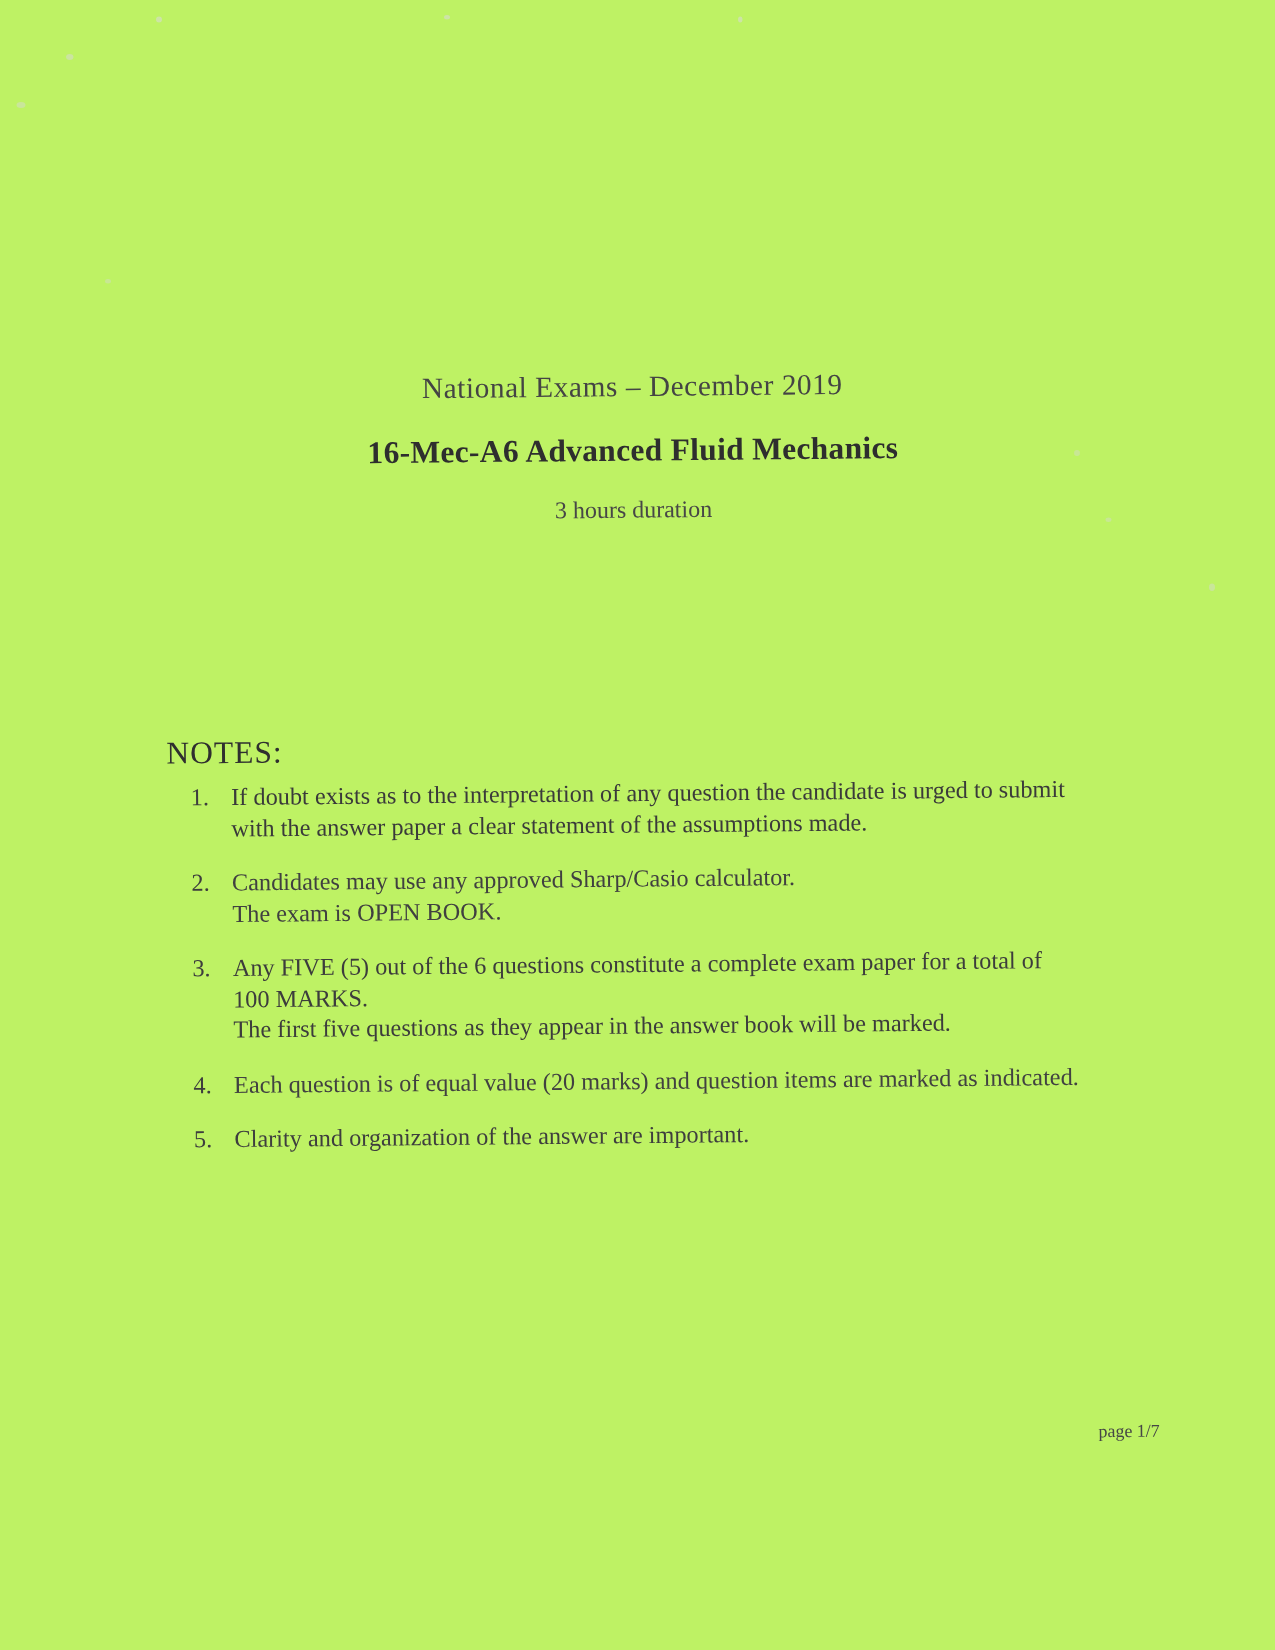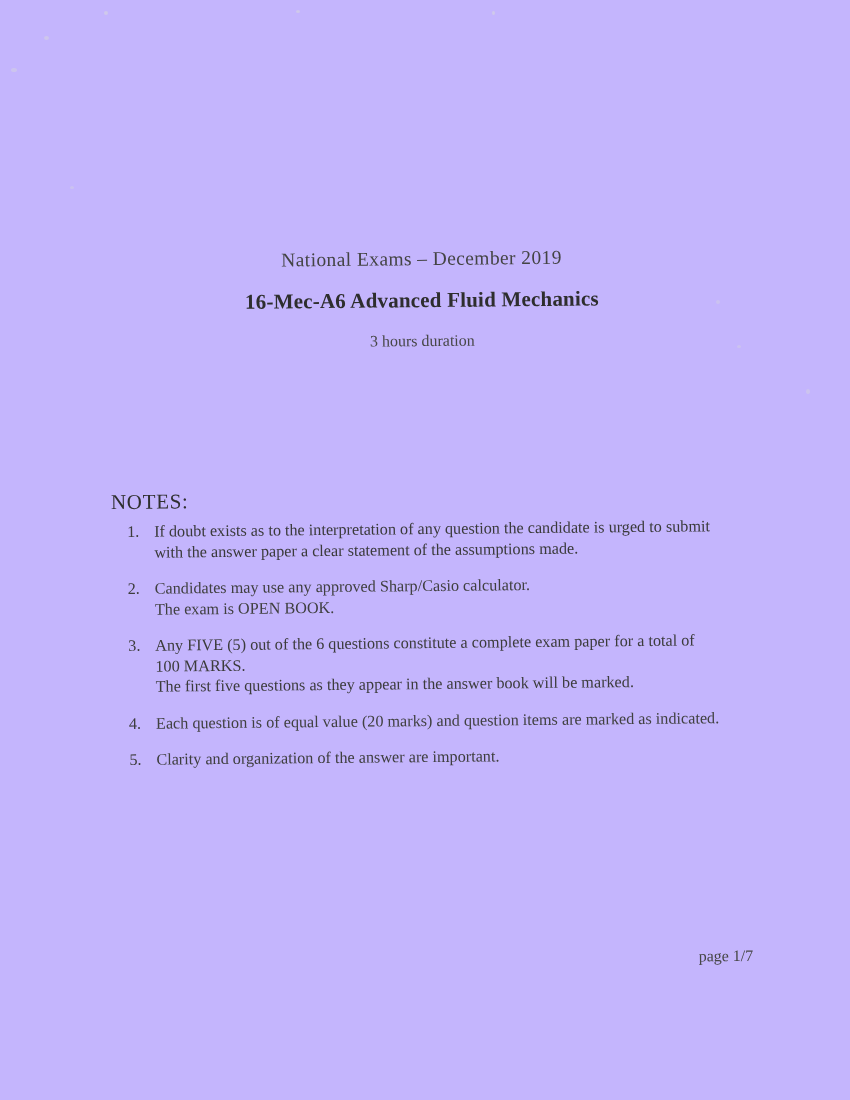--- a/index.html
+++ b/index.html
@@ -4,21 +4,21 @@
 <style>
   html, body {
     margin: 0;
     padding: 0;
     background: #ffffff;
   }
   .page {
     position: relative;
     width: 850px;
     height: 1100px;
-    background: #c4b5fd;
+    background: #bef264;
     overflow: hidden;
     font-family: "Liberation Serif", "DejaVu Serif", serif;
     color: #3b3b3b;
   }
   
   .speck {
     position: absolute;
     background: #d8d8dc;
     border-radius: 50%;
     opacity: .55;
@@ -102,23 +102,23 @@
 
   
   .note:nth-child(1) { color: #3a3a3a; }
   .note:nth-child(2) { color: #404040; }
   .note:nth-child(3) { color: #3c3c3c; }
   .note:nth-child(4) { color: #414141; }
   .note:nth-child(5) { color: #3e3e3e; }
 
   .page-footer {
     position: absolute;
-    right: 100px;
+    right: 80px;
     top: 950px;
-    font-size: 16px;
+    font-size: 12px;
     color: #464646;
   }
 </style>
 </head>
 <body>
 
 <div class="page">
 
   <div class="speck s1"></div>
   <div class="speck s2"></div>

